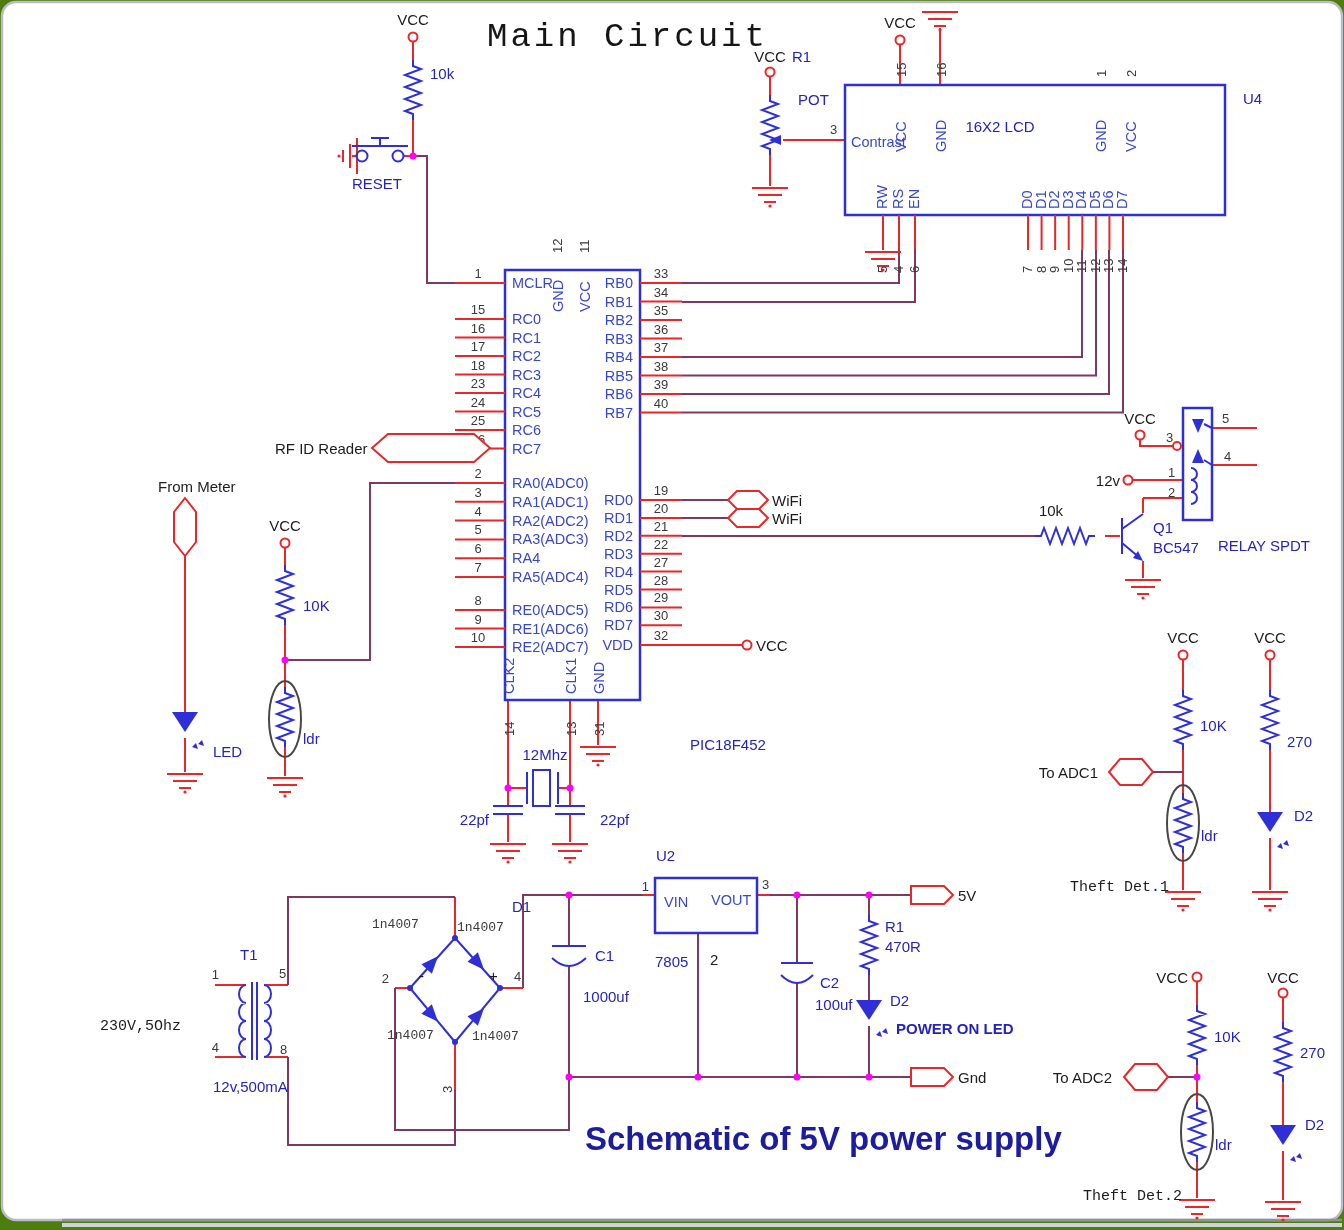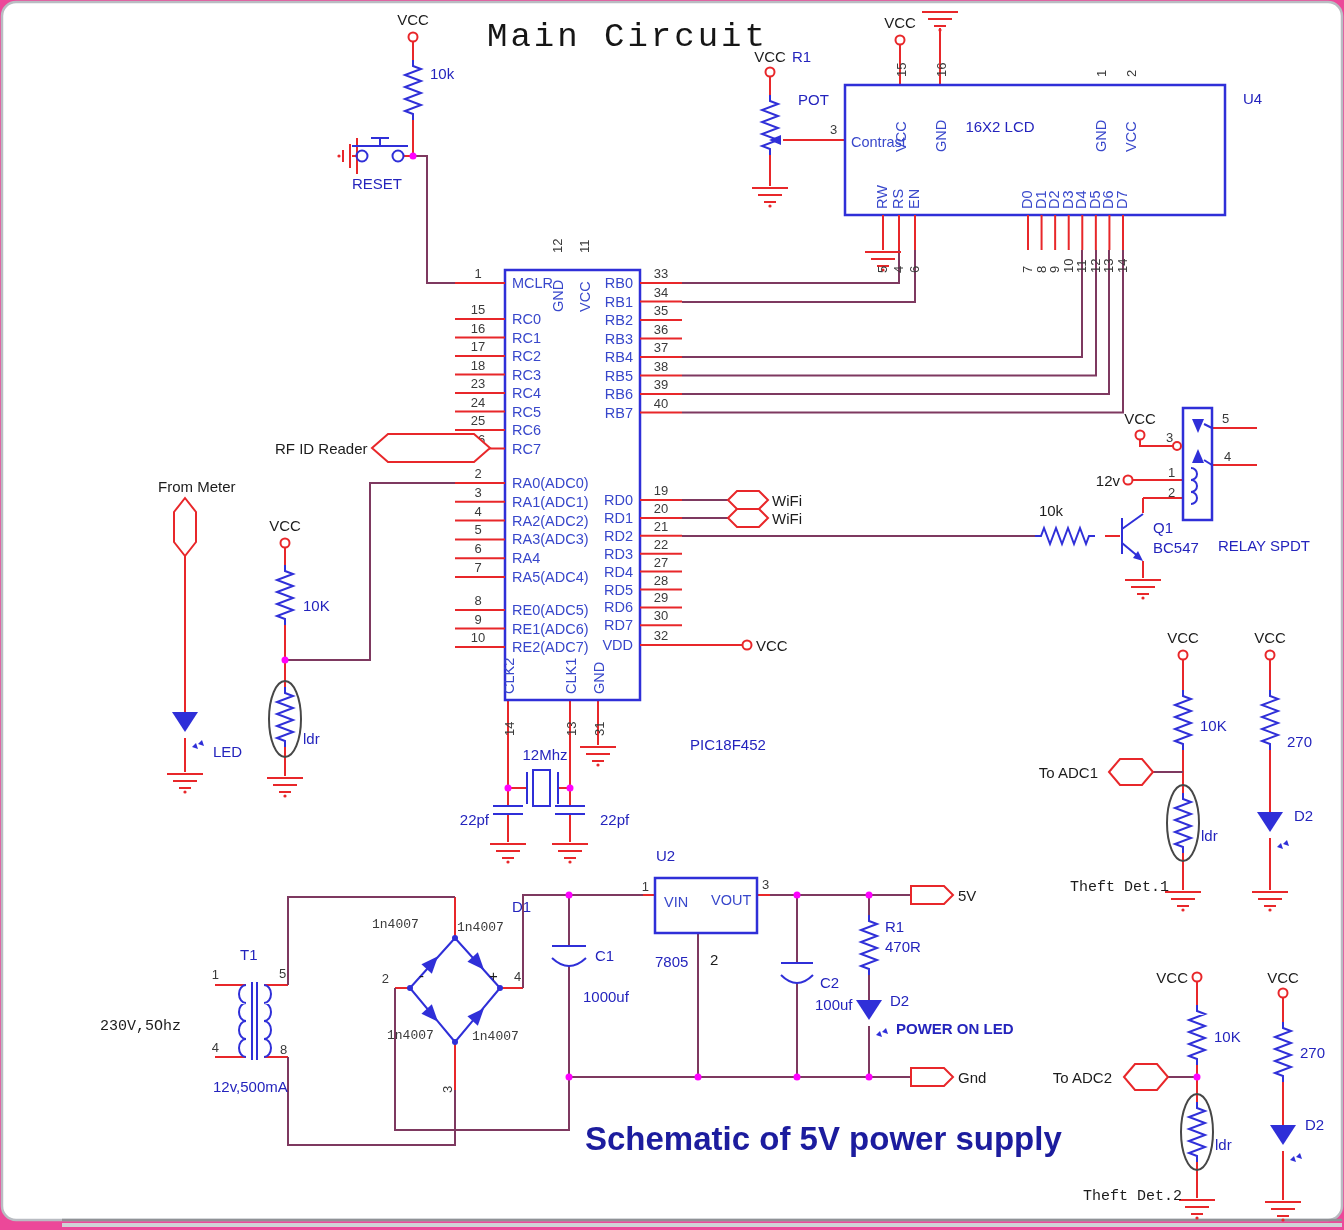--- a/index.html
+++ b/index.html
@@ -1,16 +1,16 @@
 <!DOCTYPE html>
 <html><head>
 <meta charset="utf-8">
 <style>
   html,body{margin:0;padding:0;background:#fff;}
-  #stage{position:relative;width:1344px;height:1230px;background:#ec4899;}
+  #stage{position:relative;width:1344px;height:1230px;background:#4d7c0f;}
   svg text{font-family:"Liberation Sans",sans-serif;}
   .tb{fill:#1c1c1c;font-size:15px;}
   .tn{fill:#3a3a3a;font-size:13px;}
   .tp{fill:#3847cb;font-size:14.5px;}
   .tr{fill:#2424bd;font-size:15px;}
   .tm{font-family:"Liberation Mono",monospace;}
   .title{fill:#161616;font-size:34px;letter-spacing:3px;font-family:"Liberation Mono",monospace;}
   .big{fill:#1c1c9e;font-size:33px;font-weight:bold;}
   .w-red{stroke:#e8272a;stroke-width:2;fill:none;}
   .w-mar{stroke:#7e3960;stroke-width:2;fill:none;}

